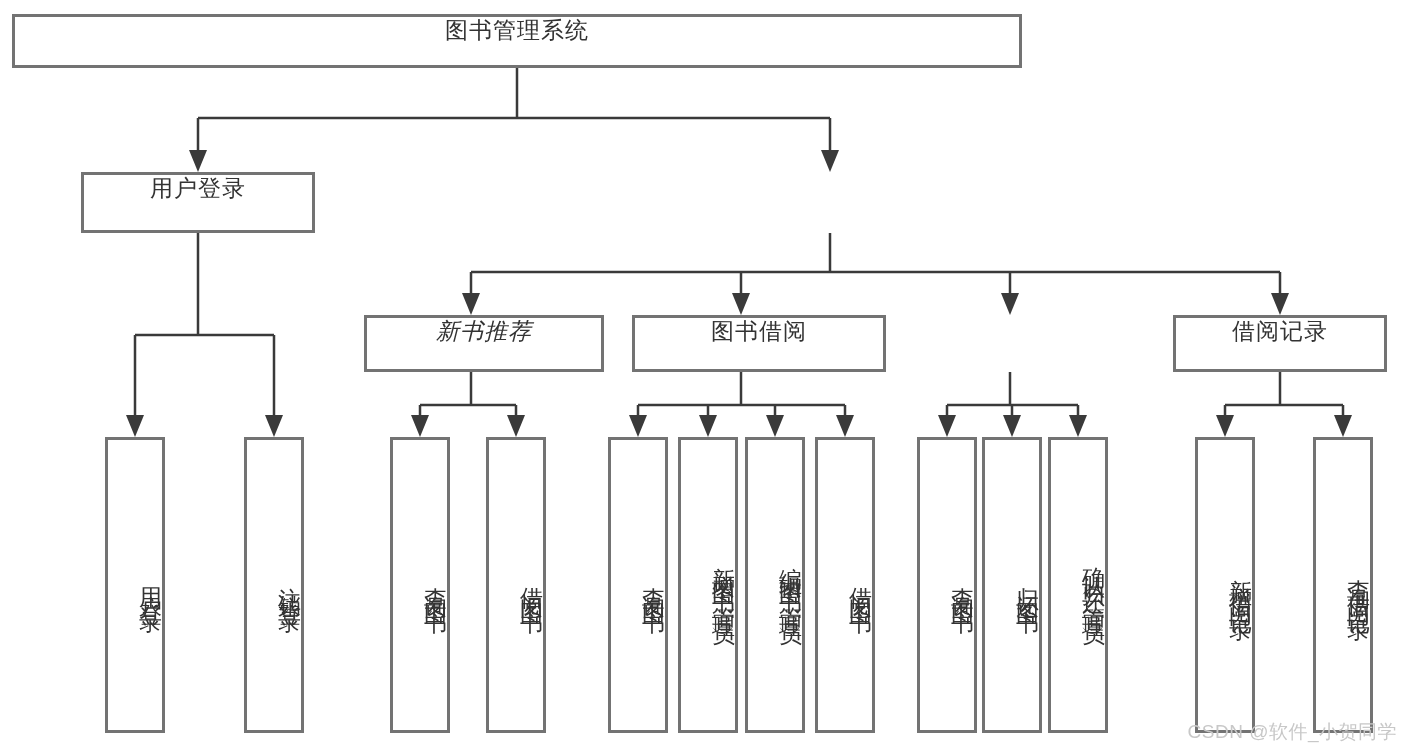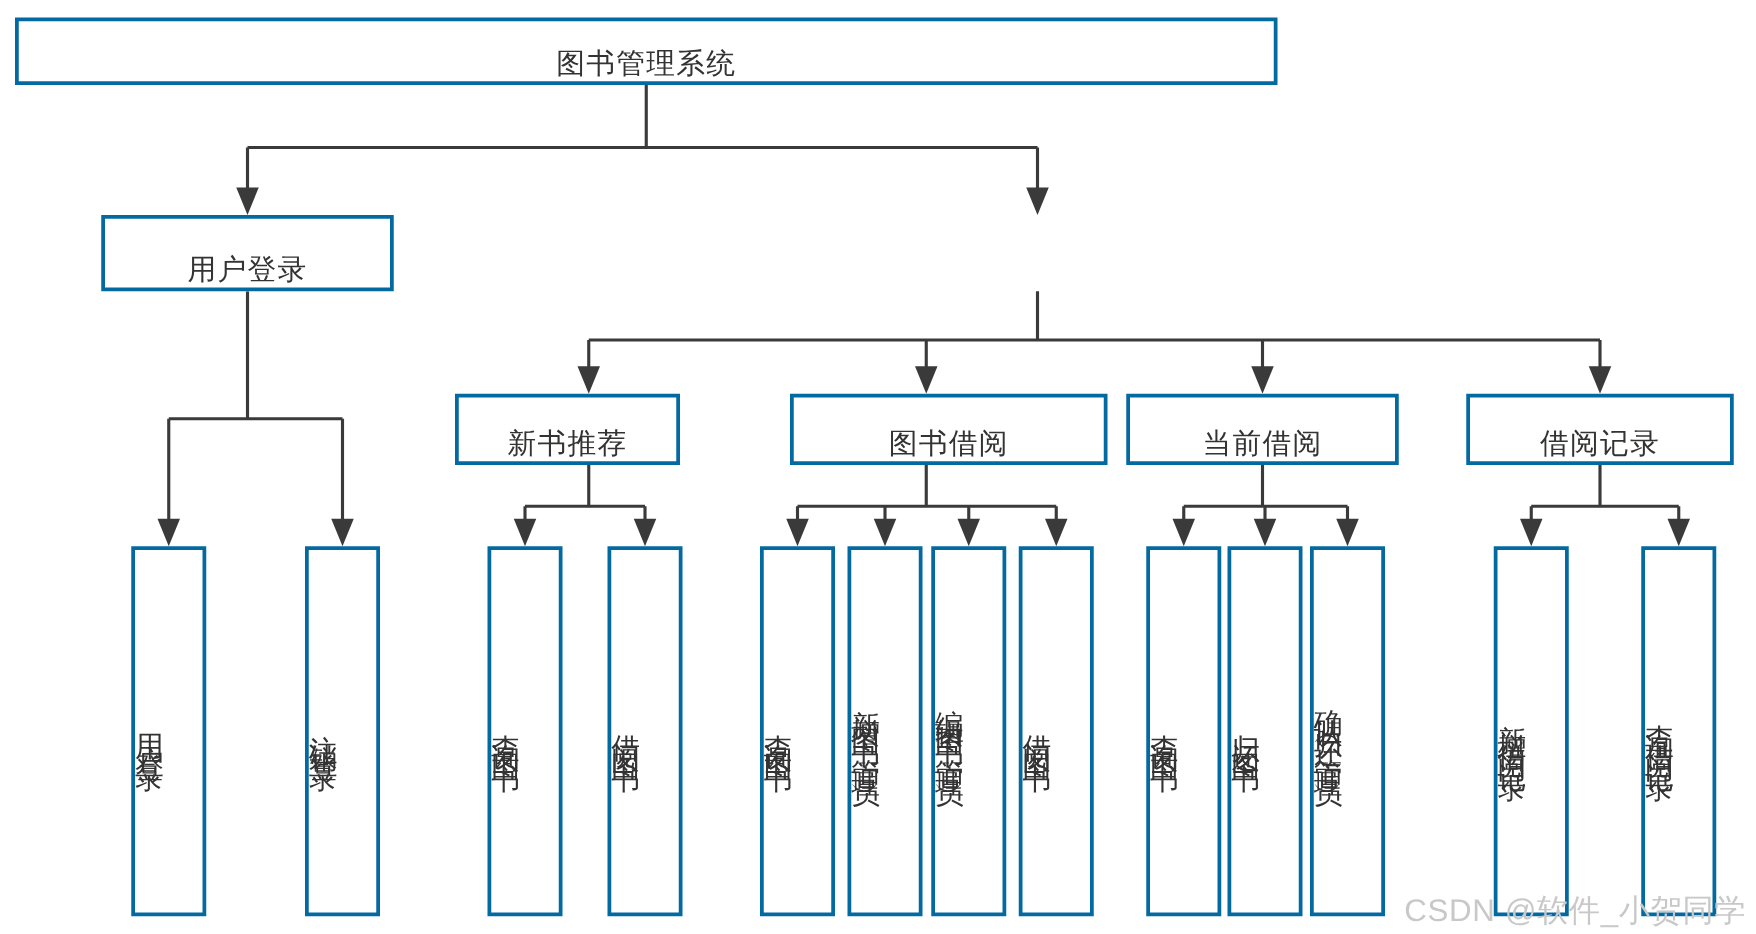--- a/index.html
+++ b/index.html
@@ -13,37 +13,37 @@
   }
   .connectors {
     position: absolute;
     left: 0; top: 0;
     width: 1405px; height: 747px;
     z-index: 1;
   }
   .node {
     position: absolute;
     box-sizing: border-box;
-    border: 3px solid #0369a1;
+    border: 3px solid #737373;
     background: #ffffff;
     display: flex;
-    align-items: flex-end;
+    align-items: flex-start;
     justify-content: center;
     color: #333333;
     font-size: 23px;
     letter-spacing: 1px;
     line-height: 1.2;
     z-index: 2;
     white-space: nowrap;
   }
   .root-node   { left: 12px;  top: 14px;  width: 1010px; height: 54px; }
   .n-userlogin { left: 81px;  top: 172px; width: 234px;  height: 61px; }
   .n-bookmgmt  { left: 712px; top: 172px; width: 236px;  height: 61px; }
   .lvl3 { top: 315px; height: 57px; }
-  .n-recommend { left: 364px;  width: 180px; }
+  .n-recommend { left: 364px;  width: 240px; font-style: italic; }
   .n-borrow    { left: 632px;  width: 254px; }
   .n-current   { left: 901px;  width: 218px; }
   .n-records   { left: 1173px; width: 214px; }
   .leaf {
     top: 437px;
     width: 60px;
     height: 296px;
     writing-mode: vertical-rl;
     text-orientation: mixed;
     letter-spacing: 8px;
@@ -61,21 +61,21 @@
   .leaf-8  { left: 815px; }
   .leaf-9  { left: 917px; }
   .leaf-10 { left: 982px; }
   .leaf-11 { left: 1048px; }
   .leaf-12 { left: 1195px; }
   .leaf-13 { left: 1313px; }
   .watermark {
     position: absolute;
     right: 8px;
     bottom: 2px;
-    font-size: 25px;
+    font-size: 19px;
     color: #c8c8c8;
     letter-spacing: 0.5px;
     z-index: 5;
   }
 </style>
 </head>
 <body>
 
 <div class="canvas">
 
@@ -126,23 +126,20 @@
   <div class="node n-userlogin">
     <span>用户登录</span>
   </div>
 
   <div class="node lvl3 n-recommend">
     <span>新书推荐</span>
   </div>
   <div class="node lvl3 n-borrow">
     <span>图书借阅</span>
   </div>
-  <div class="node lvl3 n-current">
-    <span>当前借阅</span>
-  </div>
   <div class="node lvl3 n-records">
     <span>借阅记录</span>
   </div>
 
   <div class="node leaf leaf-1">
     <span>用户登录</span>
   </div>
   <div class="node leaf leaf-2">
     <span>注销登录</span>
   </div>

